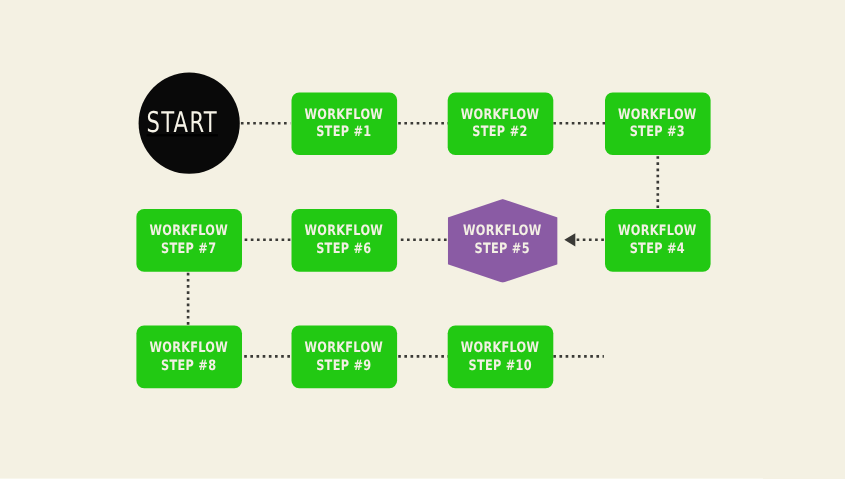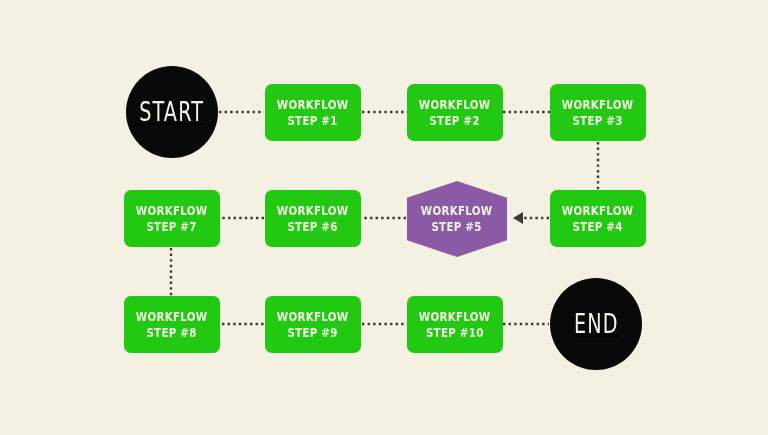--- a/index.html
+++ b/index.html
@@ -28,21 +28,21 @@
     pointer-events: none;
   }
 
   
   .terminator {
     position: absolute;
     border-radius: 50%;
     background: #090909;
     display: flex;
     align-items: center;
-    justify-content: center;
+    justify-content: flex-start;
     text-decoration: underline;
   }
   .terminator .term-label {
     color: #f6f3e7;
     font-family: "DejaVu Sans Condensed", "Liberation Sans Narrow", "Liberation Sans", sans-serif;
     font-size: 26px;
     font-weight: 400;
     letter-spacing: 1.5px;
     line-height: 1;
     transform: scaleX(0.82);
@@ -153,17 +153,14 @@
   <div class="process" style="left:265px; top:296px; width:96px; height:57px;">
     <span class="line">WORKFLOW</span>
     <span class="line">STEP #9</span>
   </div>
 
   <div class="process" style="left:407px; top:296px; width:96px; height:57px;">
     <span class="line">WORKFLOW</span>
     <span class="line">STEP #10</span>
   </div>
 
-  <div class="terminator" style="left:550px; top:278px; width:92px; height:92px;">
-    <span class="term-label">END</span>
-  </div>
 
 </div>
 
 </body></html>

